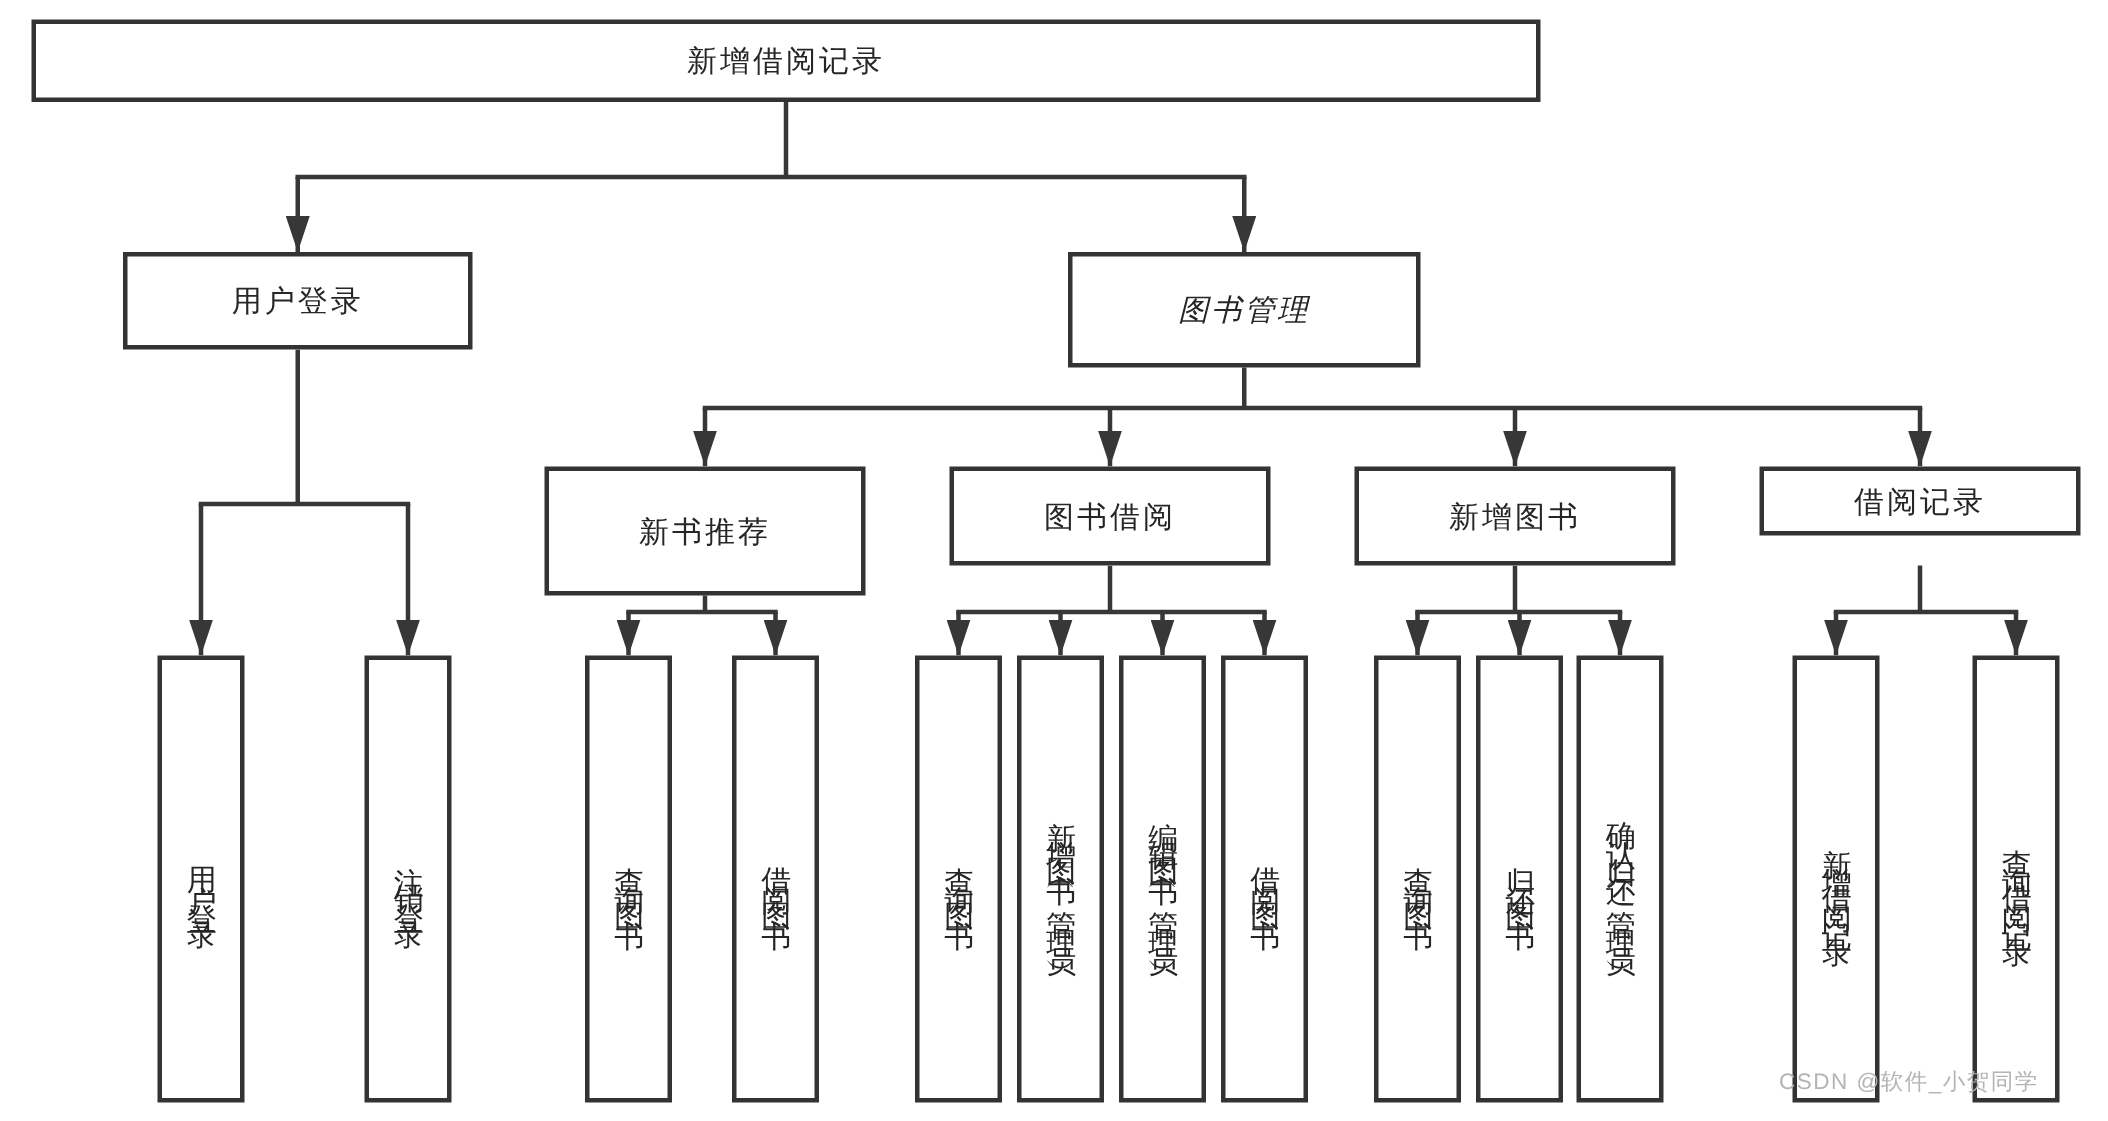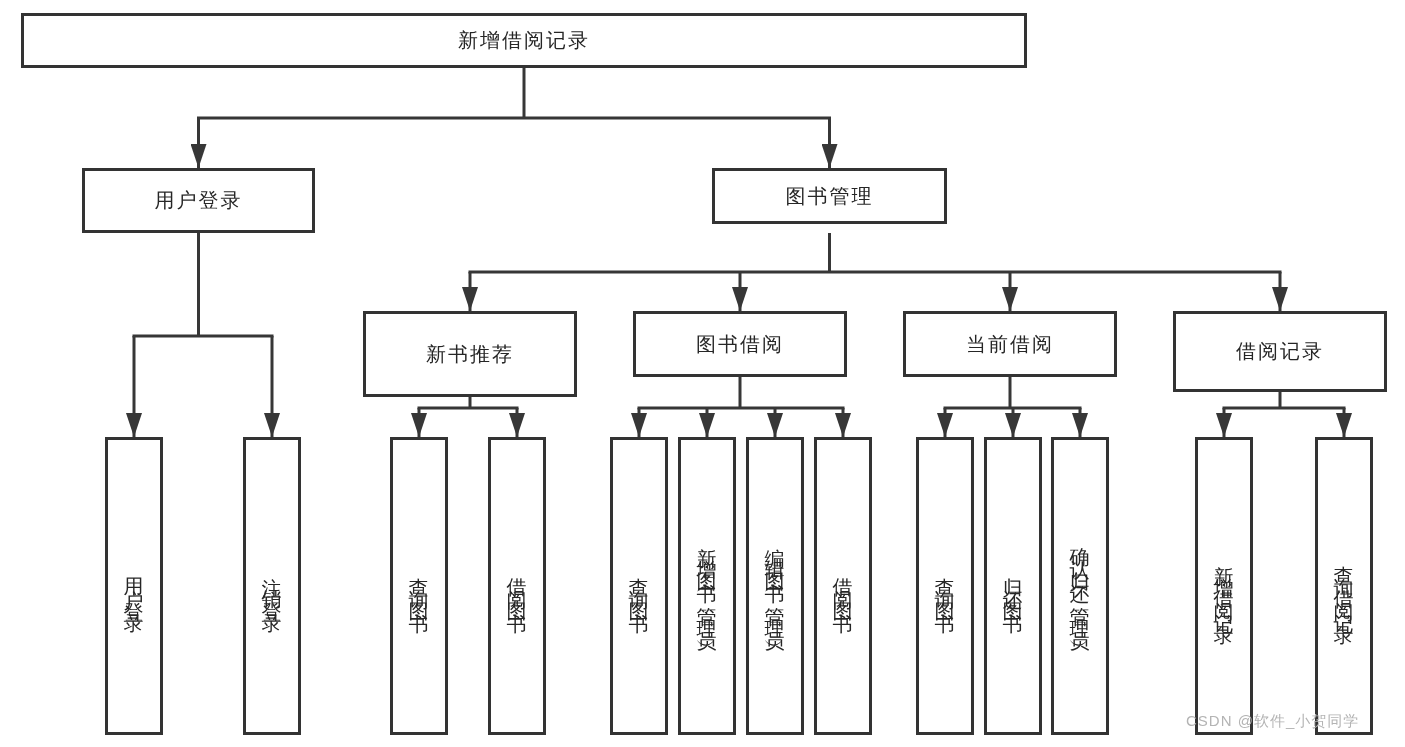--- a/index.html
+++ b/index.html
@@ -81,26 +81,26 @@
       <line x1="1280" y1="377" x2="1280" y2="408"></line>
       <line x1="1224" y1="408" x2="1344" y2="408" stroke-linecap="square"></line>
       <line x1="1224" y1="408" x2="1224" y2="437" marker-end="url(#arrow)"></line>
       <line x1="1344" y1="408" x2="1344" y2="437" marker-end="url(#arrow)"></line>
     </g>
   </svg>
 
   <div class="node" style="left:21px; top:13px; width:1006px; height:55px;">新增借阅记录</div>
 
   <div class="node" style="left:82px; top:168px; width:233px; height:65px;">用户登录</div>
-  <div class="node" style="left:712px; top:168px; width:235px; height:56px;">图书管理</div>
+  <div class="node" style="left:712px; top:168px; width:235px; height:77px;font-style:italic;">图书管理</div>
 
   <div class="node" style="left:363px; top:311px; width:214px; height:86px;">新书推荐</div>
   <div class="node" style="left:633px; top:311px; width:214px; height:66px;">图书借阅</div>
-  <div class="node" style="left:903px; top:311px; width:214px; height:66px;">当前借阅</div>
-  <div class="node" style="left:1173px; top:311px; width:214px; height:81px;">借阅记录</div>
+  <div class="node" style="left:903px; top:311px; width:214px; height:66px;">新增图书</div>
+  <div class="node" style="left:1173px; top:311px; width:214px; height:46px;">借阅记录</div>
 
   <div class="node leaf" style="left:105px; top:437px; width:58px; height:298px;">
     <span>用户登录</span>
   </div>
   <div class="node leaf" style="left:243px; top:437px; width:58px; height:298px;">
     <span>注销登录</span>
   </div>
 
   <div class="node leaf" style="left:390px; top:437px; width:58px; height:298px;">
     <span>查询图书</span>

